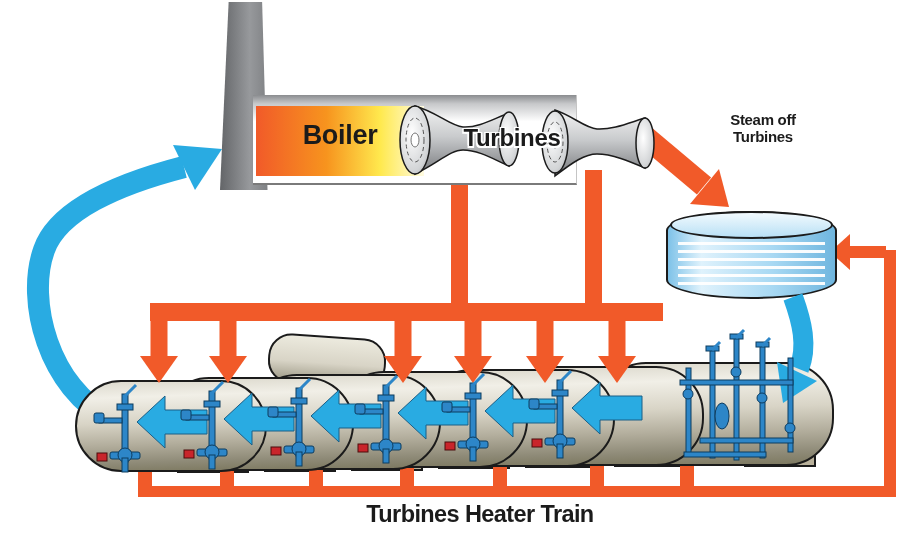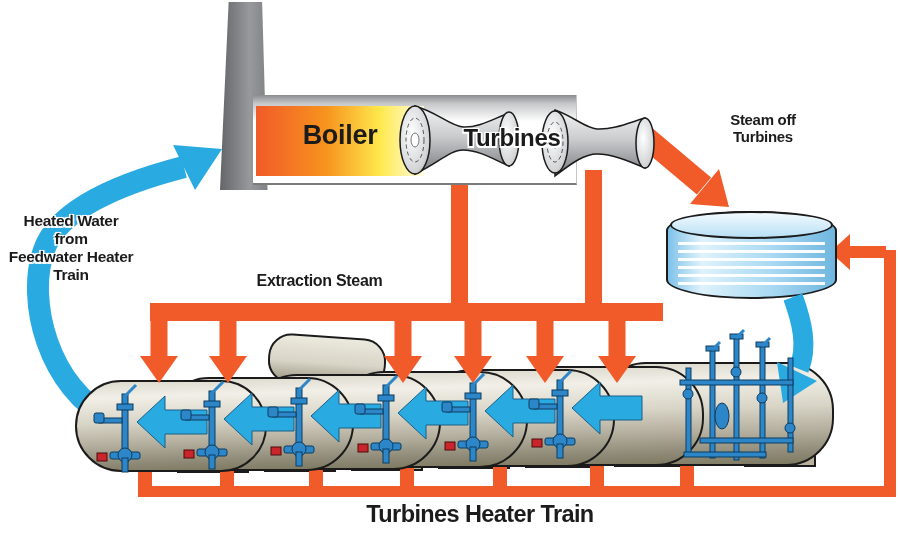--- a/index.html
+++ b/index.html
@@ -226,19 +226,14 @@
       <line class="valve-stroke" x1="712" y1="350" x2="720" y2="342" stroke-width="3"></line>
       <line class="valve-stroke" x1="736" y1="338" x2="744" y2="330" stroke-width="3"></line>
       <line class="valve-stroke" x1="762" y1="346" x2="770" y2="338" stroke-width="3"></line>
     </g>
   </svg>
 
   <div class="label plain" style="left:256px;top:120px;width:168px;font-size:27px">Boiler</div>
   <div class="label" style="left:438px;top:124px;width:148px;font-size:24px">Turbines</div>
   <div class="label plain" style="left:708px;top:111px;width:110px;font-size:15px">Steam off
 Turbines</div>
-  <div class="label" style="left:0px;top:212px;width:142px;font-size:15.5px">Heated Water
-from
-Feedwater Heater
-Train</div>
-  <div class="label plain" style="left:237px;top:272px;width:165px;font-size:16px">Extraction Steam</div>
   <div class="label plain" style="left:290px;top:501px;width:380px;font-size:23.5px;letter-spacing:-0.6px">Turbines Heater Train</div>
 </div>
 
 </body></html>

